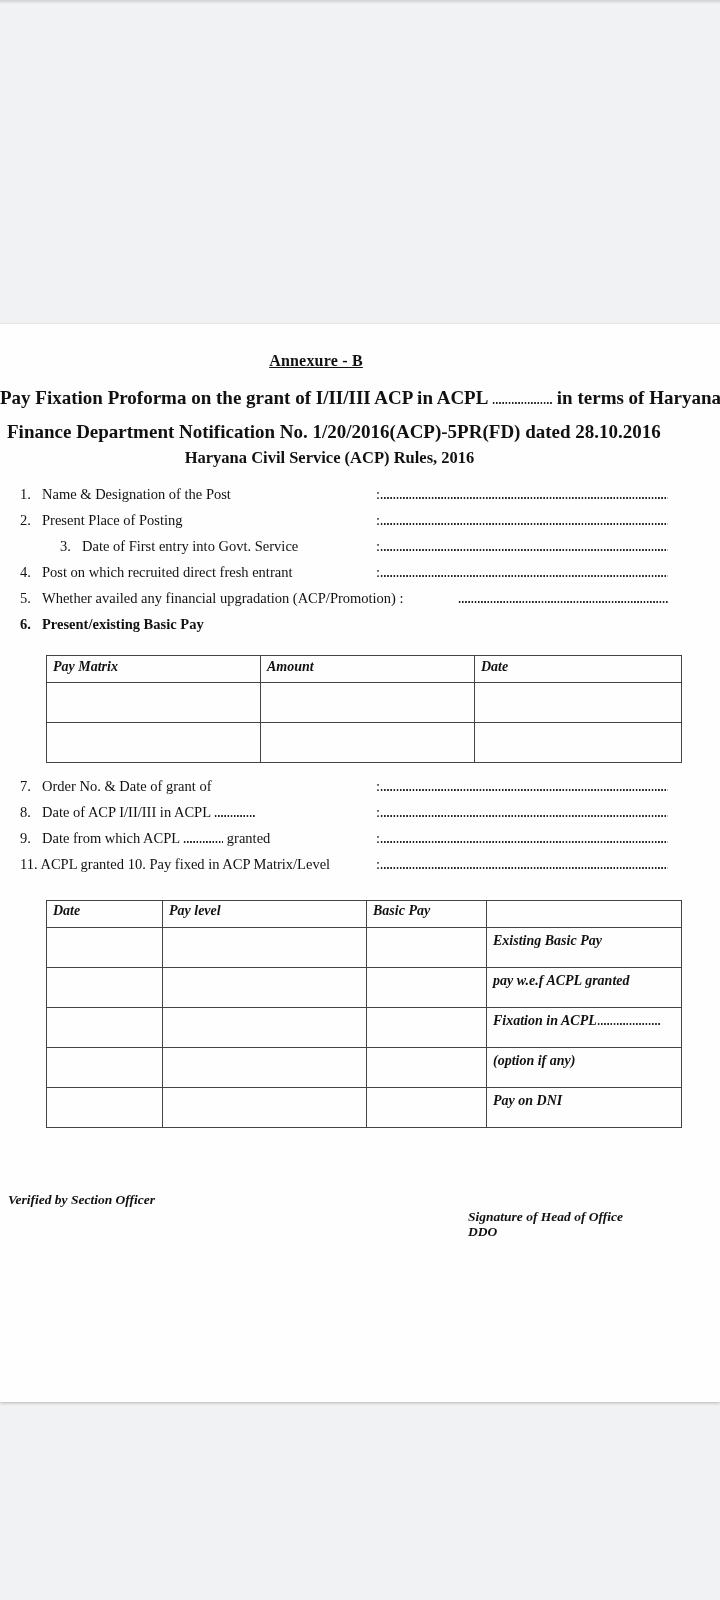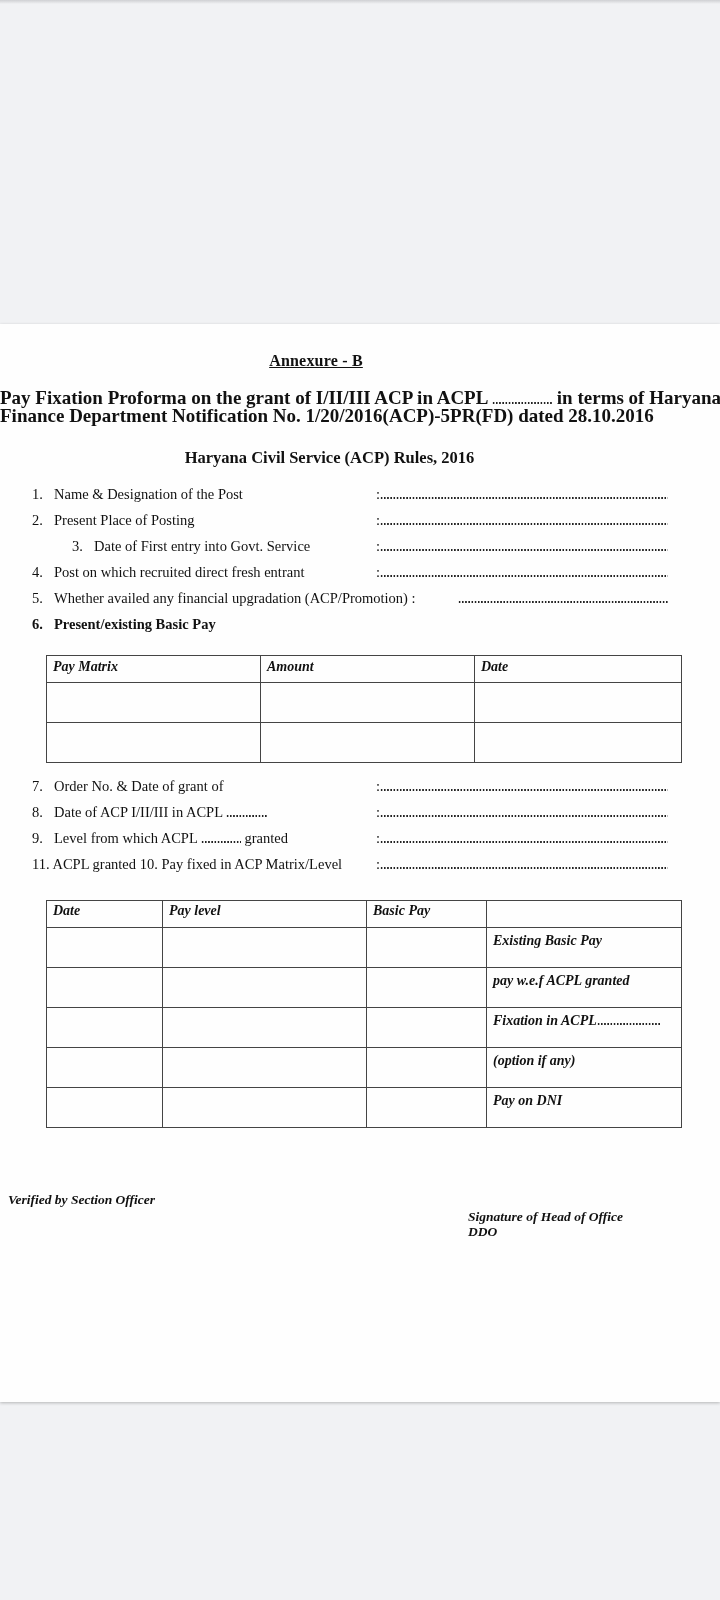--- a/index.html
+++ b/index.html
@@ -15,21 +15,21 @@
     position:absolute; left:0; top:324px; width:720px; height:1078px;
     background:#fefefe;
     box-shadow:0 1px 3px rgba(0,0,0,0.25);
   }
   .abs { position:absolute; white-space:nowrap; }
   .annex { top:28px; left:0; width:632px; text-align:center;
     font-size:16px; font-weight:bold; text-decoration:underline; letter-spacing:0.2px; }
   .sub { left:0; width:588px; text-align:center; font-size:19px; font-weight:bold; }
   .rules { top:124px; left:0; width:659px; text-align:center; font-size:16.5px; font-weight:bold; }
 
-  .item { left:32px; font-size:14.5px; height:20px; line-height:20px; }
+  .item { left:20px; font-size:14.5px; height:20px; line-height:20px; }
   .item .num { display:inline-block; width:22px; }
   .fill { position:absolute; left:376px; width:292px; height:20px; line-height:20px;
     font-size:14.5px; overflow:hidden; }
   .fill .dots {
     position:absolute; left:4px; right:0; bottom:5px; height:2px;
     background-image:radial-gradient(circle, #222 0.8px, transparent 1px);
     background-size:3.2px 2px; background-repeat:repeat-x;
   }
   .inline-dots { display:inline-block; height:2px; vertical-align:baseline;
     background-image:radial-gradient(circle, #222 0.8px, transparent 1px);
@@ -53,21 +53,21 @@
 
 <div class="page">
 
   <div class="abs annex">Annexure - B</div>
 
   <div class="abs sub" style="top:63px;">
     <span>Pay Fixation Proforma on the grant of I/II/III ACP in ACPL</span>
     <span class="inline-dots" style="width:60px;"></span>
     <span>in terms of Haryana Govt.</span>
   </div>
-  <div class="abs sub" style="top:81px;">Finance Department Notification No. 1/20/2016(ACP)-5PR(FD) dated 28.10.2016</div>
+  <div class="abs sub" style="top:97px;margin-left:7px;">Finance Department Notification No. 1/20/2016(ACP)-5PR(FD) dated 28.10.2016</div>
 
   <div class="abs rules">Haryana Civil Service (ACP) Rules, 2016</div>
 
   <div class="abs item" style="top:160px;">
     <span class="num">1.</span><span>Name &amp; Designation of the Post</span>
   </div>
   <div class="fill" style="top:160px;"><span>:</span><span class="dots"></span></div>
 
   <div class="abs item" style="top:186px;">
     <span class="num">2.</span><span>Present Place of Posting</span>
@@ -120,21 +120,21 @@
   </div>
   <div class="fill" style="top:452px;"><span>:</span><span class="dots"></span></div>
 
   <div class="abs item" style="top:478px;">
     <span class="num">8.</span><span>Date of ACP I/II/III in ACPL</span>
     <span class="inline-dots" style="width:42px;"></span>
   </div>
   <div class="fill" style="top:478px;"><span>:</span><span class="dots"></span></div>
 
   <div class="abs item" style="top:504px;">
-    <span class="num">9.</span><span>Level from which ACPL</span>
+    <span class="num">9.</span><span>Date from which ACPL</span>
     <span class="inline-dots" style="width:40px;"></span>
     <span>granted</span>
   </div>
   <div class="fill" style="top:504px;"><span>:</span><span class="dots"></span></div>
 
   <div class="abs item" style="top:530px;">
     <span>11.</span> <span>ACPL granted 10. Pay fixed in ACP Matrix/Level</span>
   </div>
   <div class="fill" style="top:530px;"><span>:</span><span class="dots"></span></div>
 

